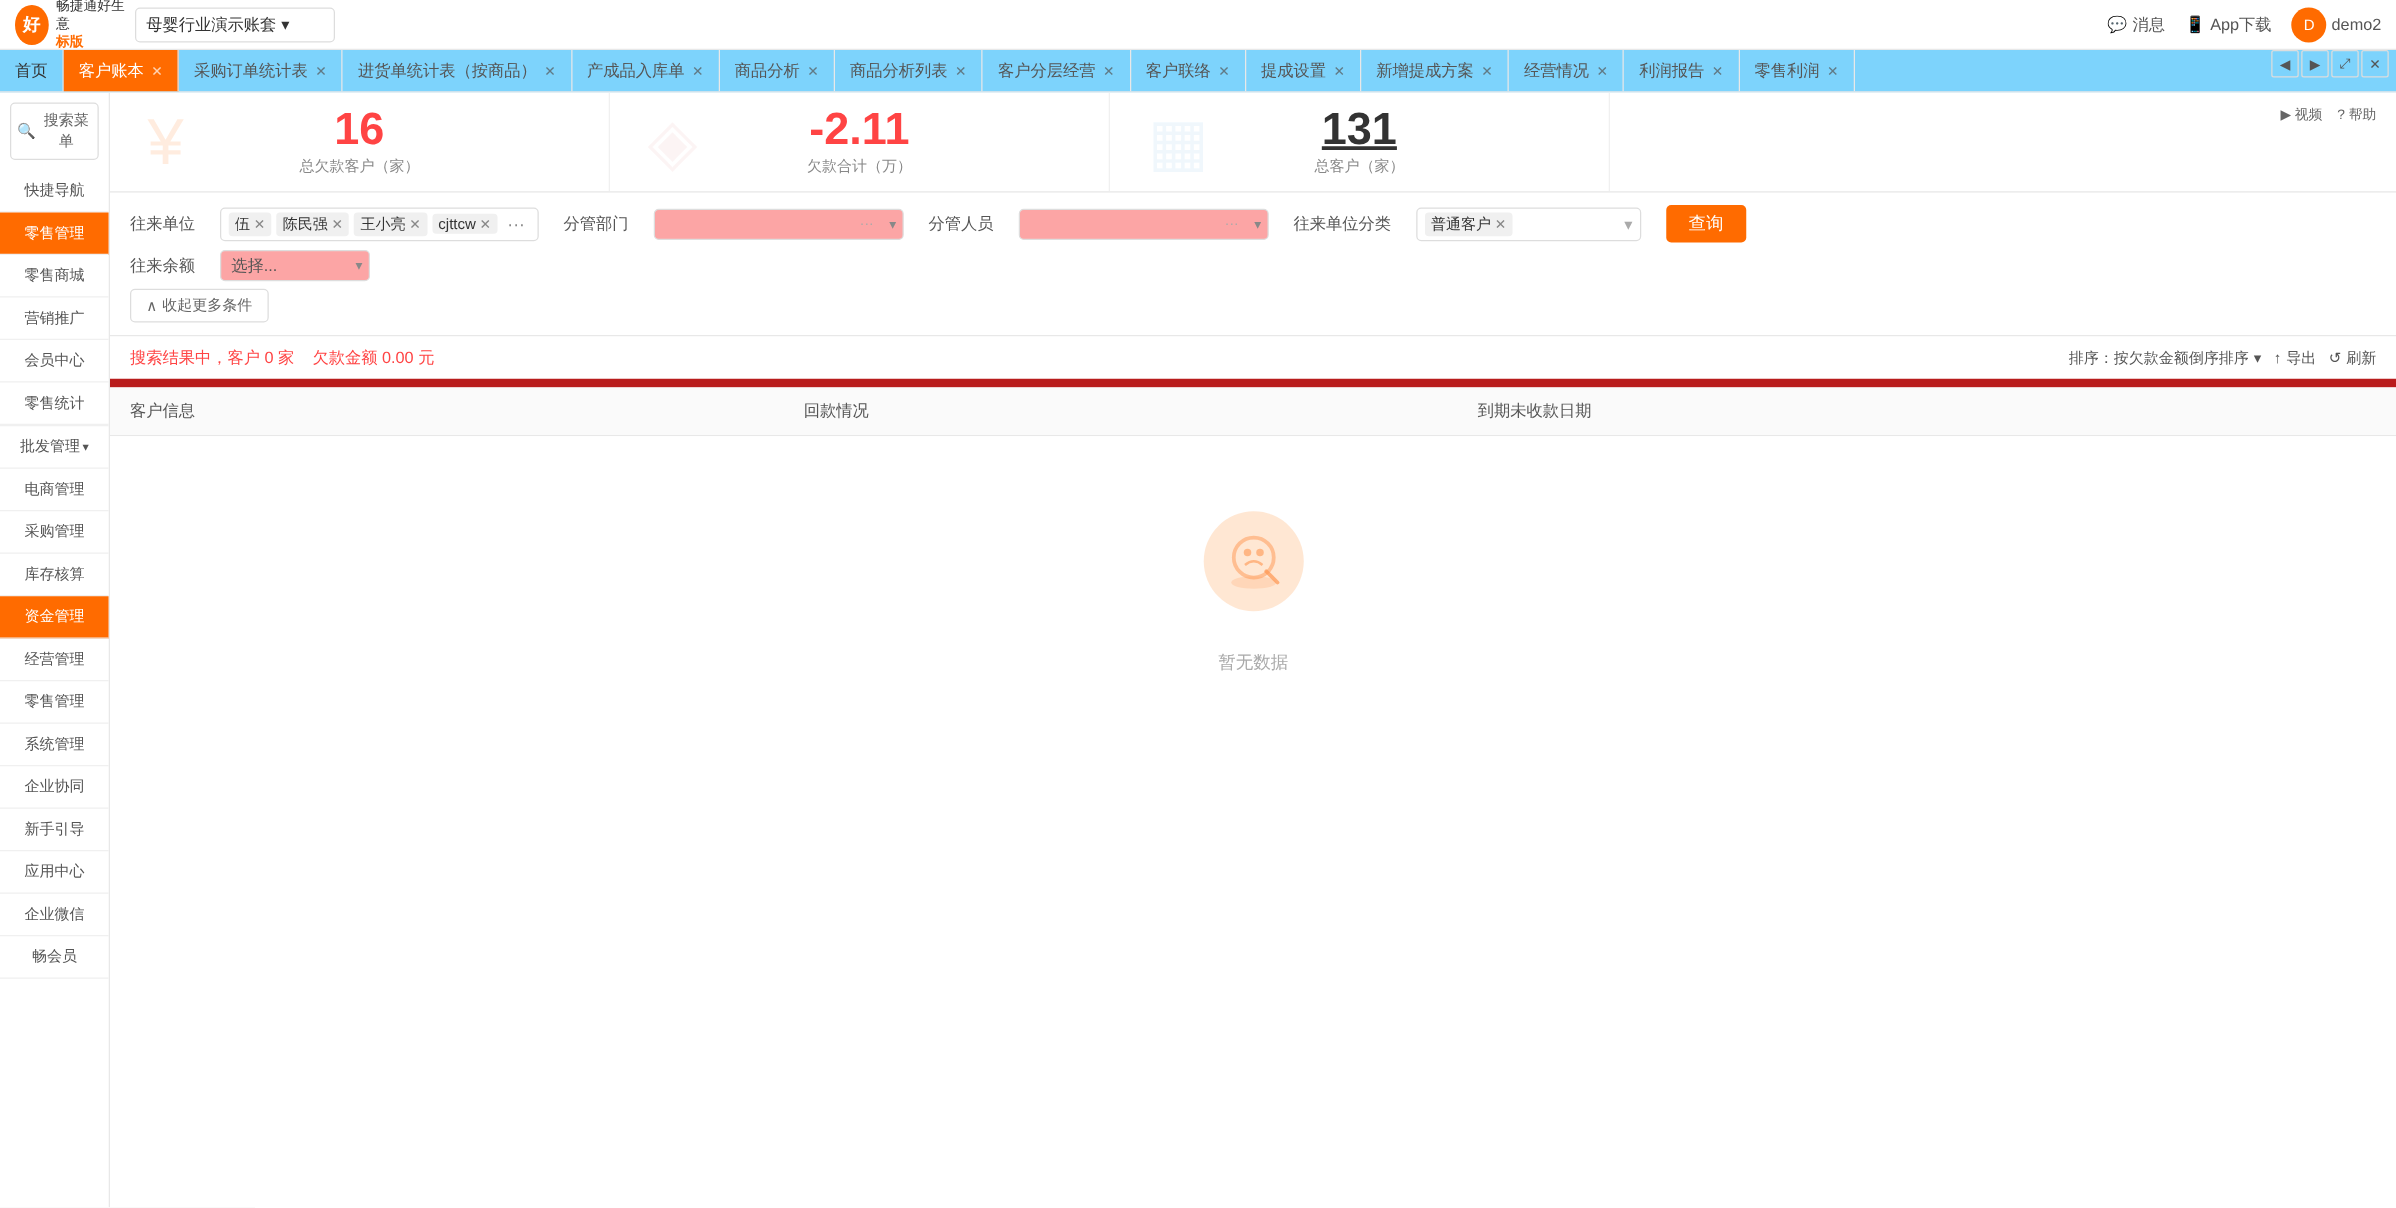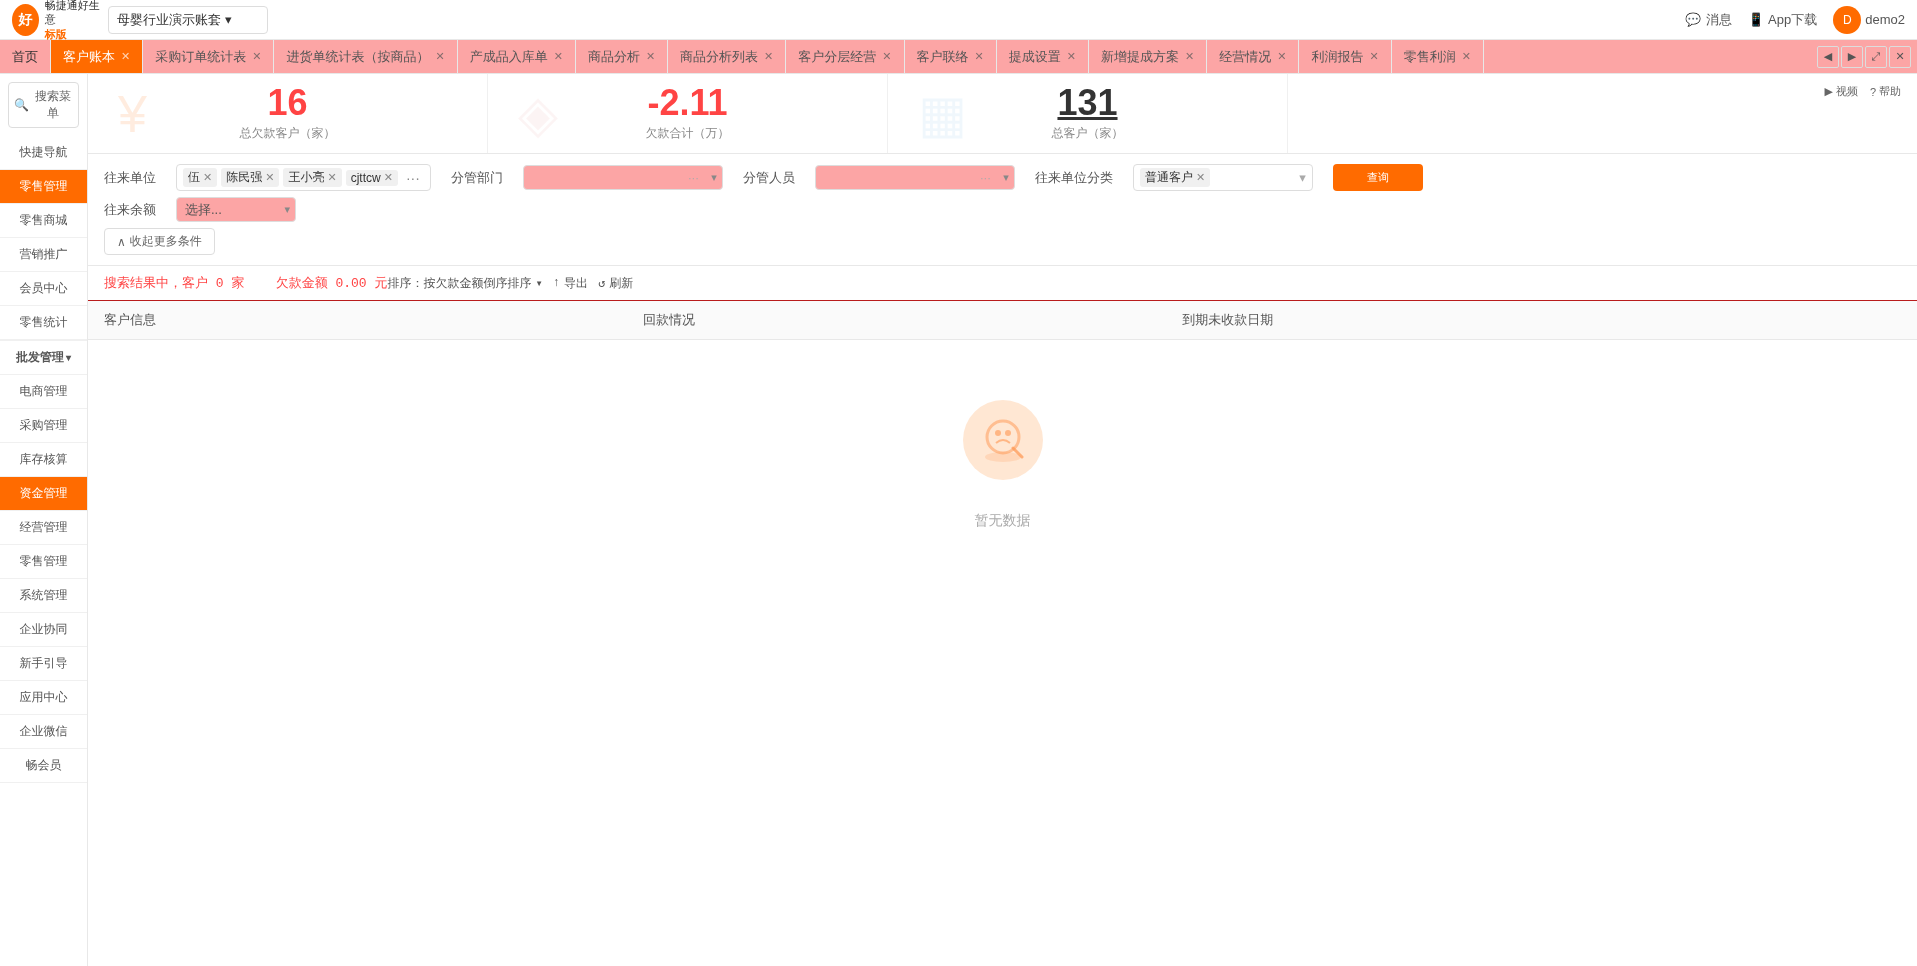--- a/index.html
+++ b/index.html
@@ -10,21 +10,21 @@
     .top-bar-left { display: flex; align-items: center; gap: 8px; }
     .logo-area { display: flex; align-items: center; gap: 6px; width: 88px; }
     .logo-icon { width: 32px; height: 32px; background: #ff6b00; border-radius: 50%; display: flex; align-items: center; justify-content: center; color: #fff; font-size: 14px; font-weight: bold; }
     .logo-text { font-size: 11px; color: #333; line-height: 1.3; }
     .company-select { display: flex; align-items: center; gap: 4px; font-size: 13px; color: #333; cursor: pointer; padding: 4px 8px; border: 1px solid #ddd; border-radius: 4px; background: #fff; min-width: 160px; }
     .top-bar-right { display: flex; align-items: center; gap: 16px; }
     .top-right-item { display: flex; align-items: center; gap: 4px; cursor: pointer; color: #555; font-size: 13px; }
     .avatar { width: 28px; height: 28px; border-radius: 50%; background: #ff6b00; display: flex; align-items: center; justify-content: center; color: #fff; font-size: 12px; }
 
     
-    .tab-bar { background: #fca5a5; height: 34px; display: flex; align-items: center; border-bottom: 1px solid #e8e8e8; flex-shrink: 0; overflow: hidden; }
+    .tab-bar { background: #7dd3fc; height: 34px; display: flex; align-items: flex-start; border-bottom: 1px solid #e8e8e8; flex-shrink: 0; overflow: hidden; }
     .tab-item { height: 34px; display: flex; align-items: center; padding: 0 12px; font-size: 13px; cursor: pointer; border-right: 1px solid #e8e8e8; white-space: nowrap; color: #555; position: relative; flex-shrink: 0; }
     .tab-item.active { background: #ff6b00; color: #fff; }
     .tab-item .tab-close { margin-left: 6px; font-size: 11px; opacity: 0.7; }
     .tab-item:first-child { color: #333; font-weight: 500; }
     .tab-actions { display: flex; align-items: center; margin-left: auto; gap: 2px; padding: 0 6px; flex-shrink: 0; }
     .tab-action-btn { width: 22px; height: 22px; display: flex; align-items: center; justify-content: center; cursor: pointer; color: #555; border: 1px solid #ddd; border-radius: 2px; font-size: 11px; }
 
     
     .main-layout { display: flex; flex: 1; overflow: hidden; }
 
@@ -54,25 +54,25 @@
     .filter-row:last-child { margin-bottom: 0; }
     .filter-label { font-size: 13px; color: #555; white-space: nowrap; }
     .filter-tag-group { display: flex; align-items: center; gap: 4px; border: 1px solid #ddd; border-radius: 4px; padding: 3px 6px; background: #fff; min-width: 200px; flex-wrap: wrap; }
     .filter-tag { display: flex; align-items: center; gap: 3px; background: #f0f0f0; border-radius: 3px; padding: 1px 5px; font-size: 12px; }
     .filter-tag .tag-close { cursor: pointer; color: #888; font-size: 11px; }
     .filter-select { border: 1px solid #ddd; border-radius: 4px; padding: 4px 24px 4px 8px; font-size: 13px; background: #fca5a5; appearance: none; cursor: pointer; min-width: 120px; color: #555; position: relative; }
     .filter-select-wrap { position: relative; display: inline-flex; align-items: center; }
     .filter-select-wrap::after { content: '▾'; position: absolute; right: 6px; color: #888; font-size: 11px; pointer-events: none; }
     .more-dots { cursor: pointer; color: #888; font-size: 14px; padding: 0 4px; }
     .collapse-btn { display: flex; align-items: center; gap: 4px; cursor: pointer; color: #666; font-size: 12px; padding: 4px 12px; border: 1px solid #ddd; border-radius: 4px; background: #fff; }
-    .query-btn { background: #ff6b00; color: #fff; border: none; border-radius: 4px; padding: 6px 34px; cursor: pointer; font-size: 11px; }
+    .query-btn { background: #ff6b00; color: #fff; border: none; border-radius: 4px; padding: 6px 18px; cursor: pointer; font-size: 14px; }
 
     
     .table-section { flex: 1; overflow: hidden; display: flex; flex-direction: column; }
-    .table-toolbar { background: #fff; padding: 8px 16px; display: flex; align-items: center; justify-content: flex-start; border-bottom: 1px solid #b91c1c; flex-shrink: 0; font-family: Liberation Mono, monospace; }
+    .table-toolbar { background: #fff; padding: 8px 16px; display: flex; align-items: center; justify-content: space-between; border-bottom: 7px solid #b91c1c; flex-shrink: 0; }
     .result-info { font-size: 13px; color: #555; }
     .result-info span { color: #ff4444; }
     .toolbar-right { display: flex; align-items: center; gap: 10px; }
     .sort-select { display: flex; align-items: center; gap: 4px; font-size: 12px; color: #555; cursor: pointer; }
     .toolbar-btn { display: flex; align-items: center; gap: 4px; cursor: pointer; color: #555; font-size: 12px; }
 
     
     .data-table { flex: 1; overflow-y: auto; background: #fff; }
     .table-header { display: grid; grid-template-columns: 3fr 3fr 2fr 2fr; padding: 10px 16px; background: #fafafa; border-bottom: 1px solid #e8e8e8; font-size: 13px; color: #555; font-weight: 500; }
     .table-empty { flex: 1; display: flex; flex-direction: column; align-items: center; justify-content: center; padding: 60px 0; background: #fff; }
@@ -197,21 +197,21 @@
     <div class="sidebar-nav-item">
       <span>营销推广</span>
     </div>
     <div class="sidebar-nav-item">
       <span>会员中心</span>
     </div>
     <div class="sidebar-nav-item">
       <span>零售统计</span>
     </div>
     <div class="sidebar-divider"></div>
-    <div class="sidebar-nav-item" style="display:flex;align-items:center;justify-content:center;gap:2px;font-weight:bold;">
+    <div class="sidebar-nav-item" style="display:flex;align-items:center;justify-content:center;gap:2px;">
       <span>批发管理</span>
       <span style="font-size:10px;">▾</span>
     </div>
     <div class="sidebar-nav-item">
       <span>电商管理</span>
     </div>
     <div class="sidebar-nav-item">
       <span>采购管理</span>
     </div>
     <div class="sidebar-nav-item">

